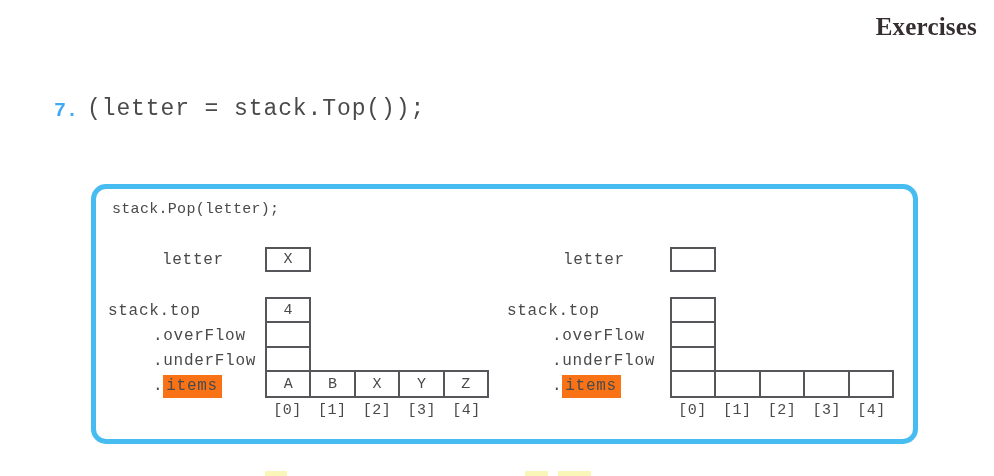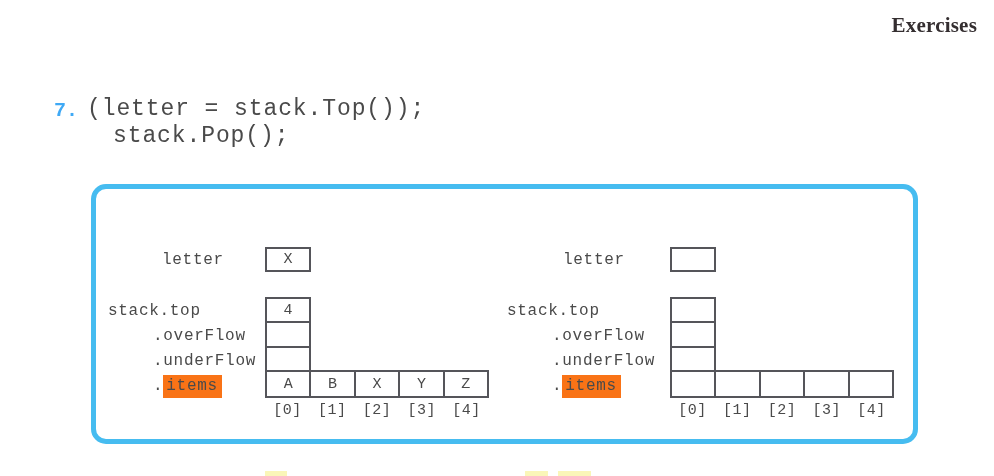--- a/index.html
+++ b/index.html
@@ -10,21 +10,21 @@
     font-family: "Liberation Sans", sans-serif;
   }
   .page { position: relative; width: 994px; height: 476px; background: #ffffff; }
 
   .mono { font-family: "Liberation Mono", "DejaVu Sans Mono", monospace; color: #4a4a4a; }
 
   .header {
     position: absolute; top: 13px; left: 0; width: 977px;
     text-align: right;
     font-family: "Liberation Serif", serif;
-    font-weight: bold; font-size: 21px; color: #342e30;
+    font-weight: bold; font-size: 25px; color: #342e30;
     letter-spacing: 0.2px;
   }
 
   .ex-number {
     position: absolute; left: 54px; top: 99px;
     font-family: "Liberation Mono", monospace;
     font-weight: bold; font-size: 20px; color: #3fa9f5;
   }
   .code-line { position: absolute; font-size: 23px; letter-spacing: 0.9px; white-space: pre; }
   .code-line-1 { left: 87px; top: 96px; }
@@ -93,24 +93,24 @@
 </style>
 </head>
 <body>
 
 <div class="page">
 
   <div class="header">Exercises</div>
 
   <div class="ex-number">7.</div>
   <div class="mono code-line code-line-1">(letter = stack.Top());</div>
-  <div class="mono code-line code-line-2">stack.Pop();</div>
 
   <div class="figure-box"></div>
 
+  <div class="mono fig-code">stack.Pop(letter);</div>
 
   <div class="lbl" style="left:162px; top:251px;">letter</div>
   <div class="cellbox letter-box" style="left:265px;">
     <span>X</span>
   </div>
 
   <div class="lbl" style="left:108px; top:302px;">stack.top</div>
   <div class="lbl" style="left:153px; top:327px;">.overFlow</div>
   <div class="lbl" style="left:153px; top:352px;">.underFlow</div>
   <div class="lbl" style="left:153px; top:377px;"><span>.</span><span class="hl">items</span></div>

